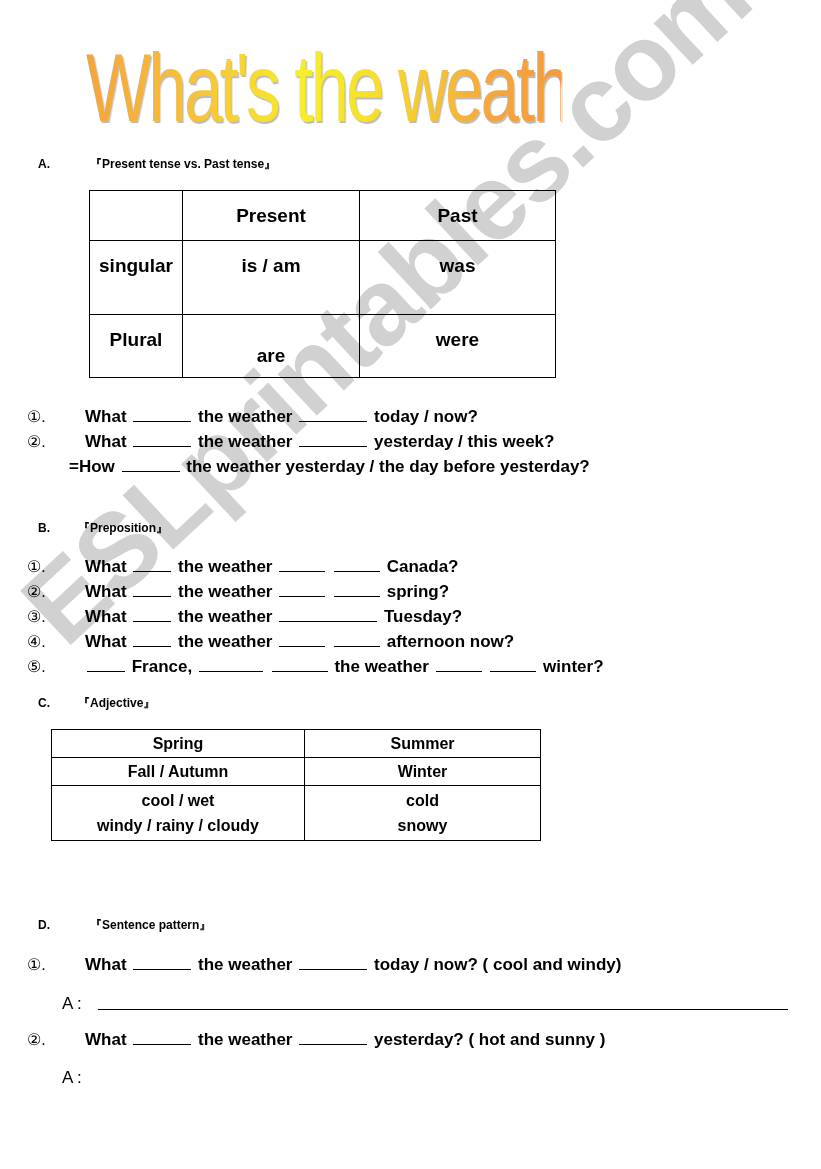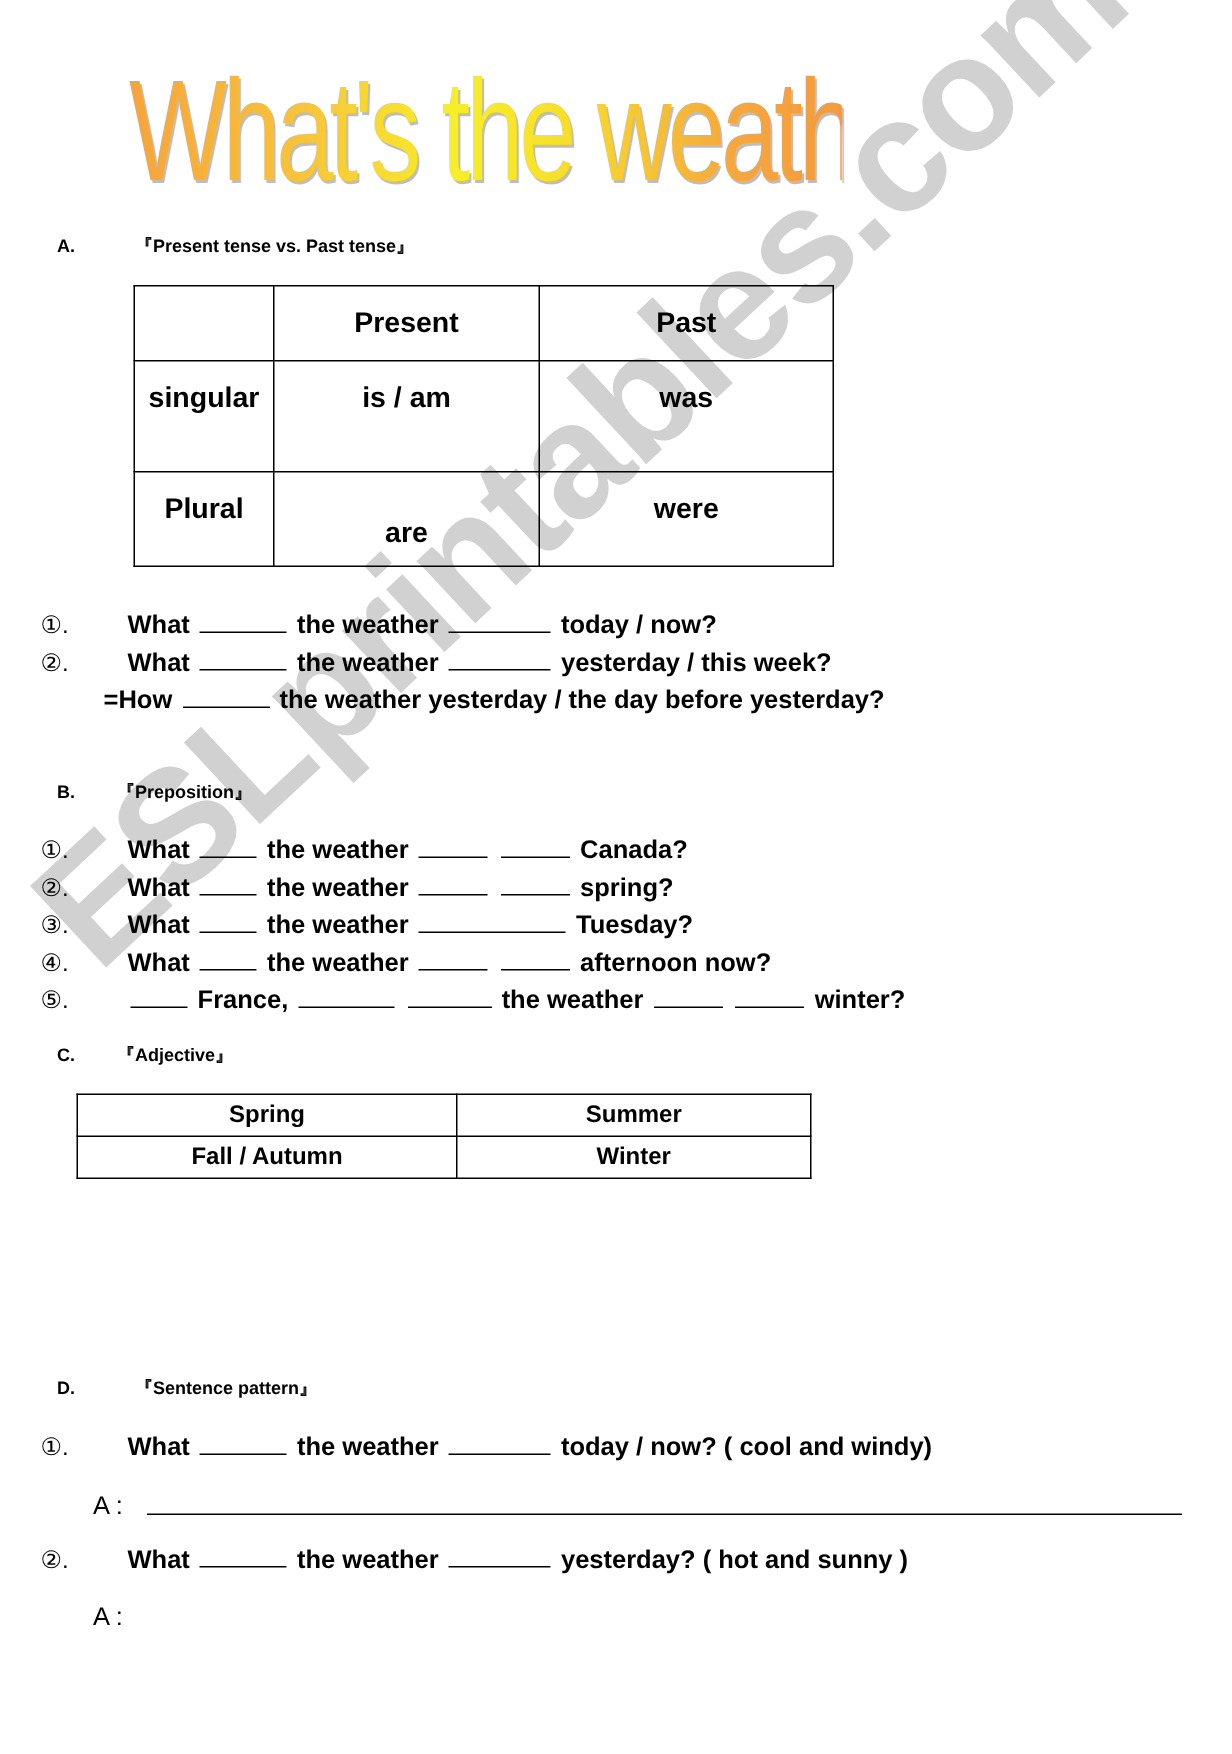--- a/index.html
+++ b/index.html
@@ -141,20 +141,30 @@
 <table class="content tbl-c" style="left:51px; top:729px; width:490px;">
   <tbody>
       <tr style="height:27px;">
     <td style="width:250px;">Spring</td>
     <td>Summer</td>
   </tr>
   <tr style="height:25px;">
     <td>Fall / Autumn</td>
     <td>Winter</td>
   </tr>
+  <tr style="height:55px;">
+    <td>
+      <div>cool / wet</div>
+      <div>windy / rainy / cloudy</div>
+    </td>
+    <td>
+      <div>cold</div>
+      <div>snowy</div>
+    </td>
+  </tr>
 </tbody>
   </table>
 
 <div class="content sec-head" style="left:38px; top:917px;">
   <span class="sec-letter" style="width:52px;">D.</span><span>『Sentence pattern』</span>
 </div>
 
 <div class="content line" style="left:27px; top:953px;">
   <span class="num" style="width:58px;">①.</span><span>What</span>
   <span class="blank" style="width:58px;"></span>

